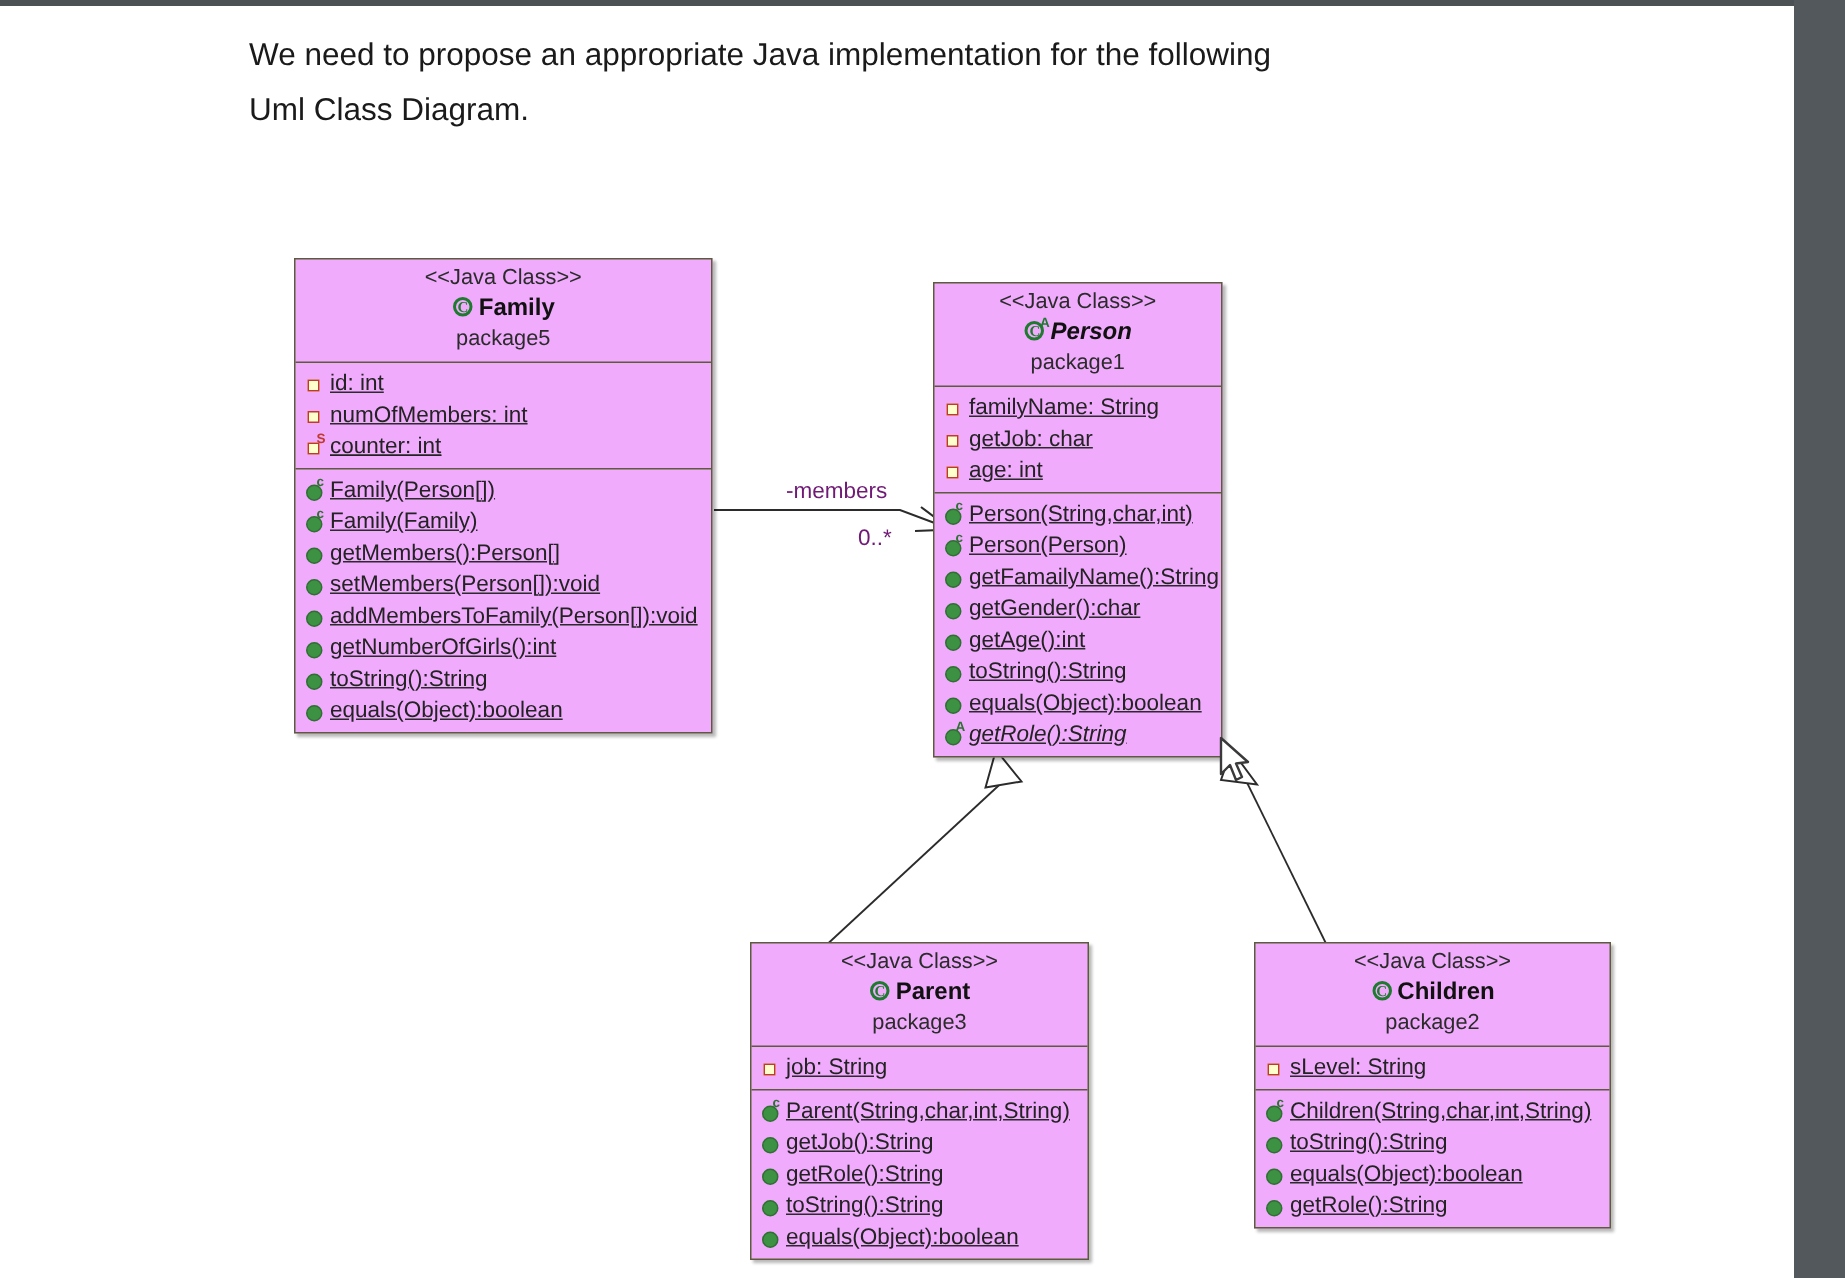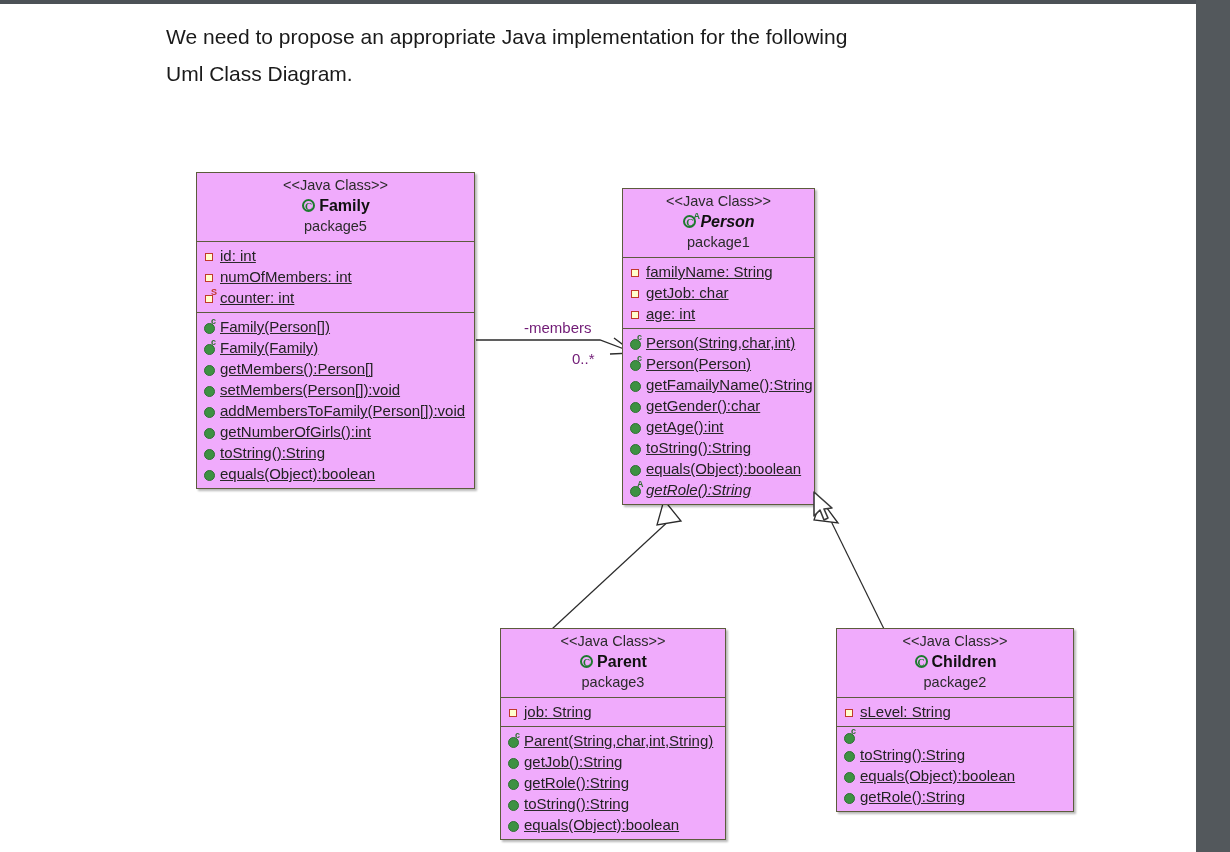--- a/index.html
+++ b/index.html
@@ -387,20 +387,21 @@
       <div class="member">
           <span class="ic ic-field"></span>
           <span class="mtext">sLevel: String</span>
         </div>
     </div>
     <div class="uml-section last">
       <div class="member">
           <span class="ic ic-method">
             <span class="sup">c</span>
           </span>
+          <span class="mtext">Children(String,char,int,String)</span>
         </div>
       <div class="member">
           <span class="ic ic-method"></span>
           <span class="mtext">toString():String</span>
         </div>
       <div class="member">
           <span class="ic ic-method"></span>
           <span class="mtext">equals(Object):boolean</span>
         </div>
       <div class="member">

